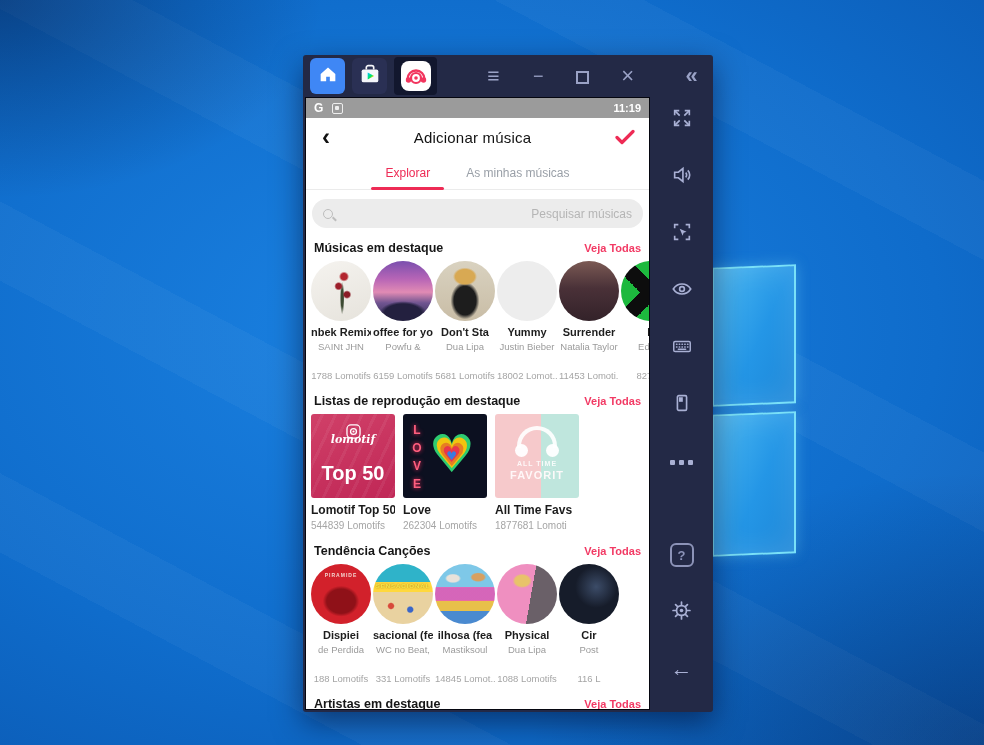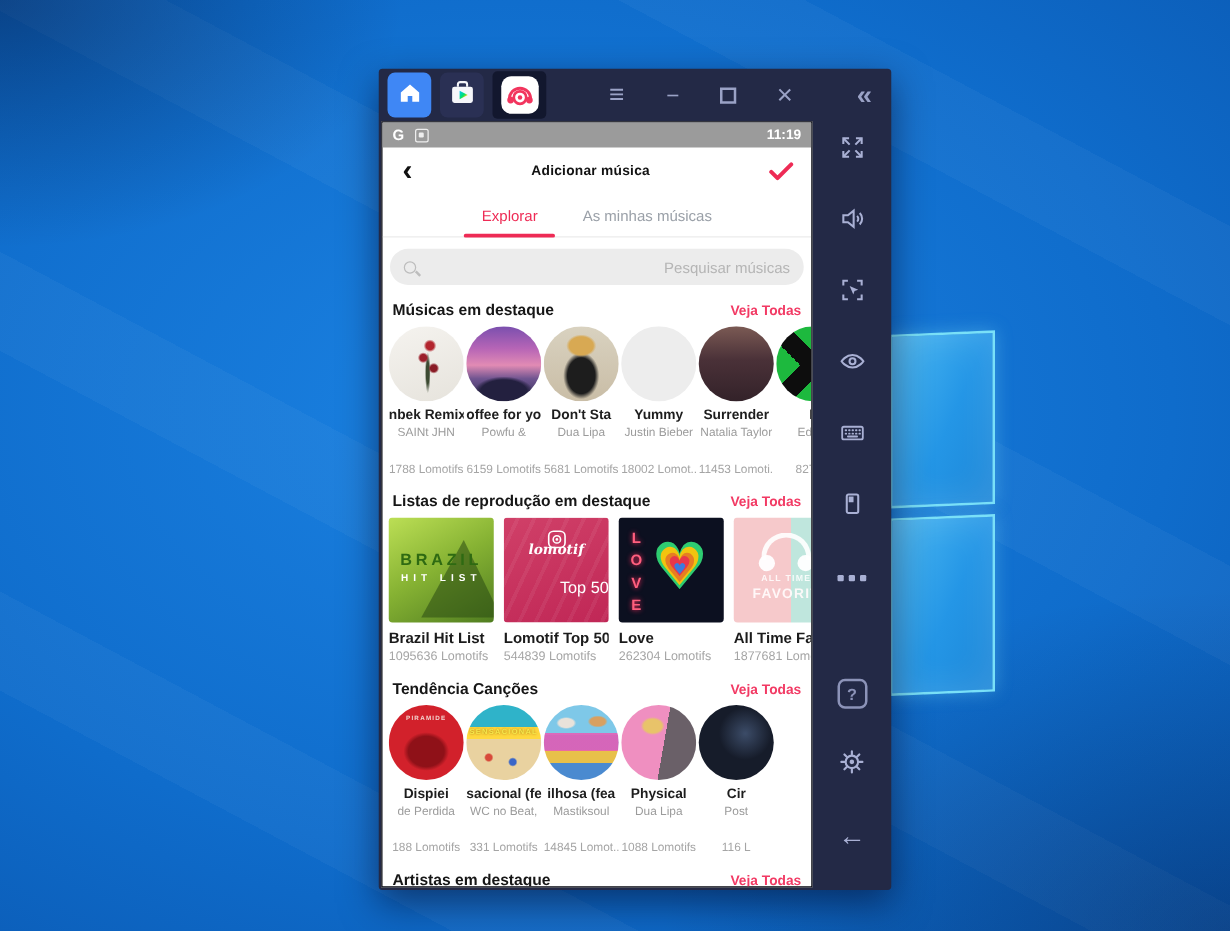--- a/index.html
+++ b/index.html
@@ -61,21 +61,21 @@
   .statusbar{ height:20px; background:#9b9b9b; display:flex; align-items:center; padding:0 8px; }
   .sb-g{ color:#fff; font-weight:700; font-size:12px; }
   .sb-sq{ width:11px; height:11px; border:1.5px solid #eee; border-radius:2px; margin-left:9px; position:relative; }
   .sb-sq::after{ content:""; position:absolute; left:2px; top:2px; width:4px; height:4px; background:#eee; border-radius:1px; }
   .sb-time{ margin-left:auto; color:#fff; font-weight:700; font-size:11px; }
 
   .app{ height:592px; overflow:hidden; position:relative; }
 
   .app-header{ height:38px; display:flex; align-items:center; }
   .back-chevron{ font-size:24px; font-weight:700; color:#111; margin-left:16px; line-height:30px; }
-  .app-title{ flex:1; text-align:center; font-size:11px; font-weight:700; color:#121212; letter-spacing:.2px; }
+  .app-title{ flex:1; text-align:center; font-size:15px; font-weight:400; color:#121212; letter-spacing:.2px; }
   .confirm{ margin-right:14px; display:flex; }
 
   .tabs{ height:34px; display:flex; justify-content:center; gap:36px; border-bottom:1px solid #ebebeb; }
   .tab{ font-size:12px; font-weight:400; color:#9aa0a8; position:relative; display:flex; align-items:center; }
   .tab.active{ color:#ee2b55; }
   .tab.active::after{ content:""; position:absolute; left:-14px; right:-14px; bottom:-1px; height:3px; background:#ee2b55; border-radius:2px; }
 
   .searchwrap{ margin:9px 6px 0; height:29px; background:#ececec; border-radius:15px; display:flex; align-items:center; padding:0 11px; }
   .mag{ width:10px; height:10px; border:1.7px solid #bdbdbd; border-radius:50%; position:relative; flex:0 0 auto; }
   .mag::after{ content:""; position:absolute; left:8px; top:8px; width:5px; height:1.7px; background:#bdbdbd; transform:rotate(45deg); }
@@ -145,21 +145,21 @@
   .p-brazil{ background:linear-gradient(150deg,#bcdf55 0%,#86b233 48%,#507d20 100%); }
   .p-brazil::after{ content:""; position:absolute; right:-6px; top:18px; width:0; height:0;
       border-left:34px solid transparent; border-right:30px solid transparent; border-bottom:62px solid rgba(42,74,18,.55); }
   .brazil-l1{ position:absolute; top:26px; width:100%; text-align:center; font-size:13px; font-weight:800; letter-spacing:3px; color:#2e6a12; z-index:1; }
   .brazil-l2{ position:absolute; top:44px; width:100%; text-align:center; font-size:8px; font-weight:700; letter-spacing:4px; color:#fff; z-index:1; }
   .p-top50{ background:
       repeating-linear-gradient(115deg, transparent 0 9px, rgba(255,255,255,.06) 9px 12px),
       linear-gradient(160deg,#d04068,#c02756); }
   .t50-logo{ position:absolute; top:9px; left:0; right:0; display:flex; justify-content:center; }
   .t50-l1{ position:absolute; top:19px; width:100%; text-align:center; font-size:11px; font-style:italic; font-weight:700; color:#fff; font-family:"DejaVu Serif",serif; }
-  .t50-l2{ position:absolute; top:48px; width:100%; text-align:right; font-size:13px; font-weight:400; color:#fff; }
+  .t50-l2{ position:absolute; top:48px; width:100%; text-align:center; font-size:20px; font-weight:700; color:#fff; }
   .p-love{ background:#0c1020; }
   .love-v{ position:absolute; left:7px; top:9px; font-size:12px; font-weight:800; color:#ff5f7e; writing-mode:vertical-rl; text-orientation:upright; letter-spacing:4px; text-shadow:0 0 4px #ff2d5e; }
   .heart{ position:absolute; font-family:"DejaVu Sans",sans-serif; left:50%; top:50%; transform:translate(-50%,-54%); line-height:1; }
   .h1{ font-size:52px; color:#2ecc71; left:58%; }
   .h2{ font-size:42px; color:#f1c40f; left:58%; }
   .h3{ font-size:32px; color:#e67e22; left:58%; }
   .h4{ font-size:22px; color:#e8374a; left:58%; }
   .h5{ font-size:12px; color:#3b7bde; left:58%; }
   .p-alltime{ background:linear-gradient(90deg,#f6c9cb 0 55%,#bfe6dd 55%); }
   .hp-band{ position:absolute; left:22px; top:12px; width:40px; height:22px; border:4px solid rgba(255,255,255,.9); border-bottom:none; border-radius:22px 22px 0 0; }
@@ -376,28 +376,20 @@
             <div class="s-count">8275 L</div>
           </div>
         </div>
 
         <div class="sec-head">
           <span class="sec-title">Listas de reprodução em destaque</span>
           <span class="see-all">Veja Todas</span>
         </div>
         <div class="row">
           <div class="cell-w">
-            <div class="card p-brazil">
-              <div class="brazil-l1">BRAZIL</div>
-              <div class="brazil-l2">HIT LIST</div>
-            </div>
-            <div class="p-name">Brazil Hit List</div>
-            <div class="p-count">1095636 Lomotifs</div>
-          </div>
-          <div class="cell-w">
             <div class="card p-top50">
               <div class="t50-logo">
                 <svg viewBox="0 0 26 26" width="17" height="17">
                   <rect x="3" y="3" width="20" height="20" rx="6" fill="none" stroke="#ffffff" stroke-width="2"></rect>
                   <circle cx="13" cy="13" r="4.5" fill="none" stroke="#ffffff" stroke-width="2"></circle>
                   <circle cx="13" cy="13" r="1.6" fill="#ffffff"></circle>
                 </svg>
               </div>
               <div class="t50-l1">lomotif</div>
               <div class="t50-l2">Top 50</div>

